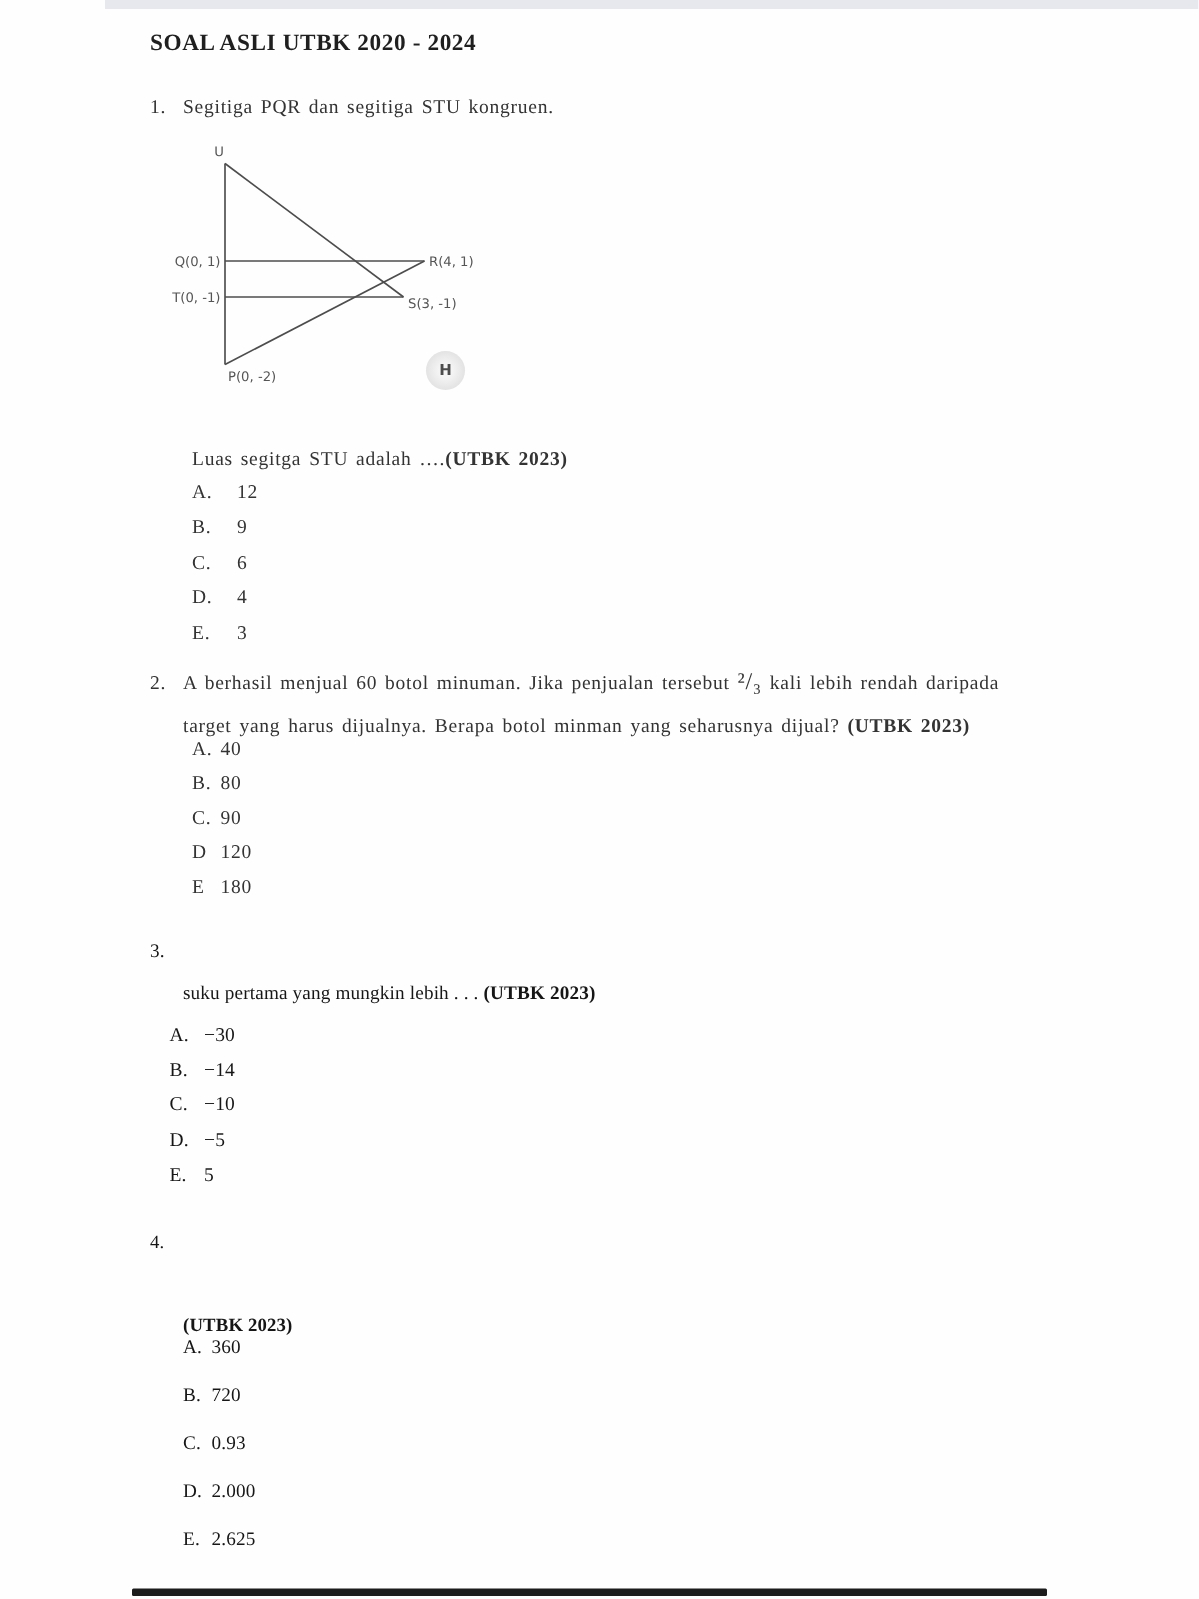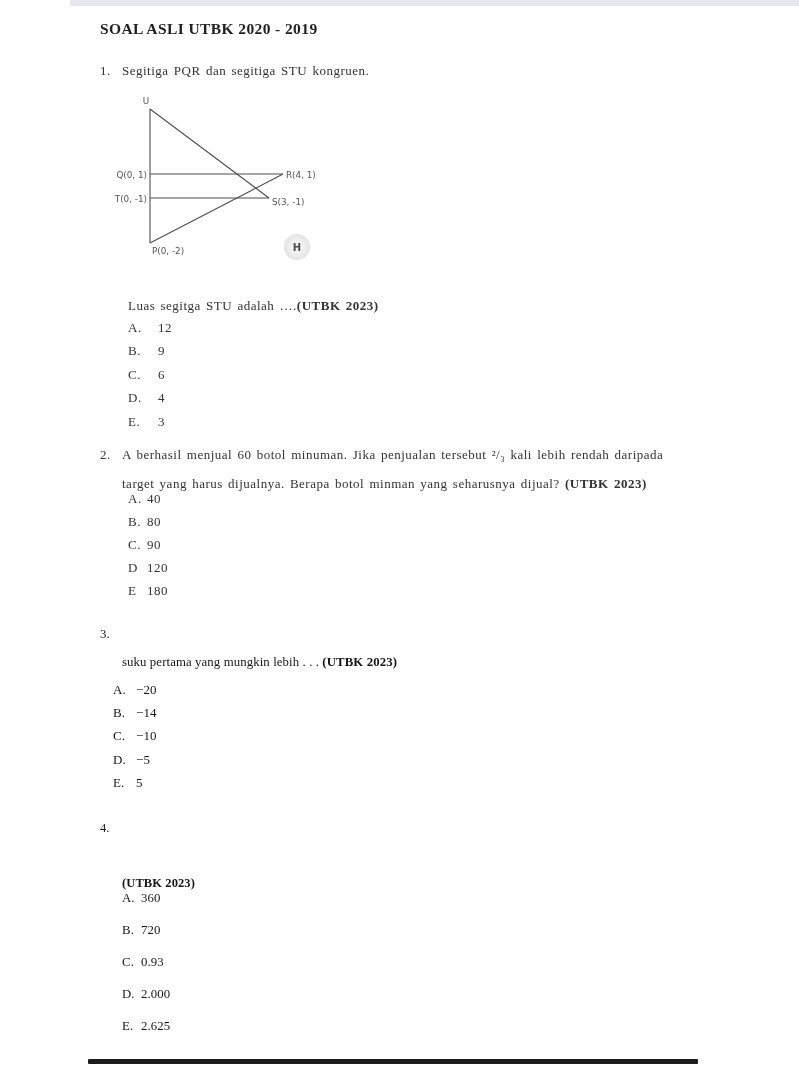--- a/index.html
+++ b/index.html
@@ -47,28 +47,28 @@
   #q4-opts{left:122px;top:891px;font-size:12.8px;}
   #q4-opts .opt-row{height:31.9px;}
   #q4-opts .opt-letter{width:19px;}
 
   #q2-para{left:100px;top:440px;font-size:13px;width:640px;line-height:29px;}
   #q3-para{left:100px;top:621px;font-size:12.8px;width:640px;line-height:27.5px;}
   #q4-para{left:100px;top:815px;font-size:12.5px;width:650px;line-height:27.5px;}
   .para-body{display:inline;}
   .hang{display:flex;}
   .hang .qnum{flex:0 0 22px;}
-  .frac{font-size:13px;}
+  .frac{font-size:16px;}
 </style>
 </head>
 <body>
 
 <div id="top-strip" class="abs"></div>
 
-<div id="title" class="abs">SOAL ASLI UTBK 2020 - 2019</div>
+<div id="title" class="abs">SOAL ASLI UTBK 2020 - 2024</div>
 
 <div id="q1-head" class="abs q-old hang">
   <span class="qnum">1.</span>
   <span>Segitiga PQR dan segitiga STU kongruen.</span>
 </div>
 
 <svg id="diagram" class="abs" viewBox="0 0 230 170">
   <g stroke="#4d4d4d" stroke-width="1.1" fill="none">
     <line x1="40" y1="16" x2="40" y2="150"></line>
     <line x1="40" y1="81" x2="173" y2="81"></line>
@@ -150,21 +150,21 @@
   <span class="qnum">3.</span>
   <div class="para-body">
     <br>
     <span>suku pertama yang mungkin lebih . . . </span><span class="src">(UTBK 2023)</span>
   </div>
 </div>
 
 <div id="q3-opts" class="abs opts q-new">
   <div class="opt-row">
       <span class="opt-letter">A.</span>
-      <span class="opt-value">−20</span>
+      <span class="opt-value">−30</span>
     </div>
   <div class="opt-row">
       <span class="opt-letter">B.</span>
       <span class="opt-value">−14</span>
     </div>
   <div class="opt-row">
       <span class="opt-letter">C.</span>
       <span class="opt-value">−10</span>
     </div>
   <div class="opt-row">

